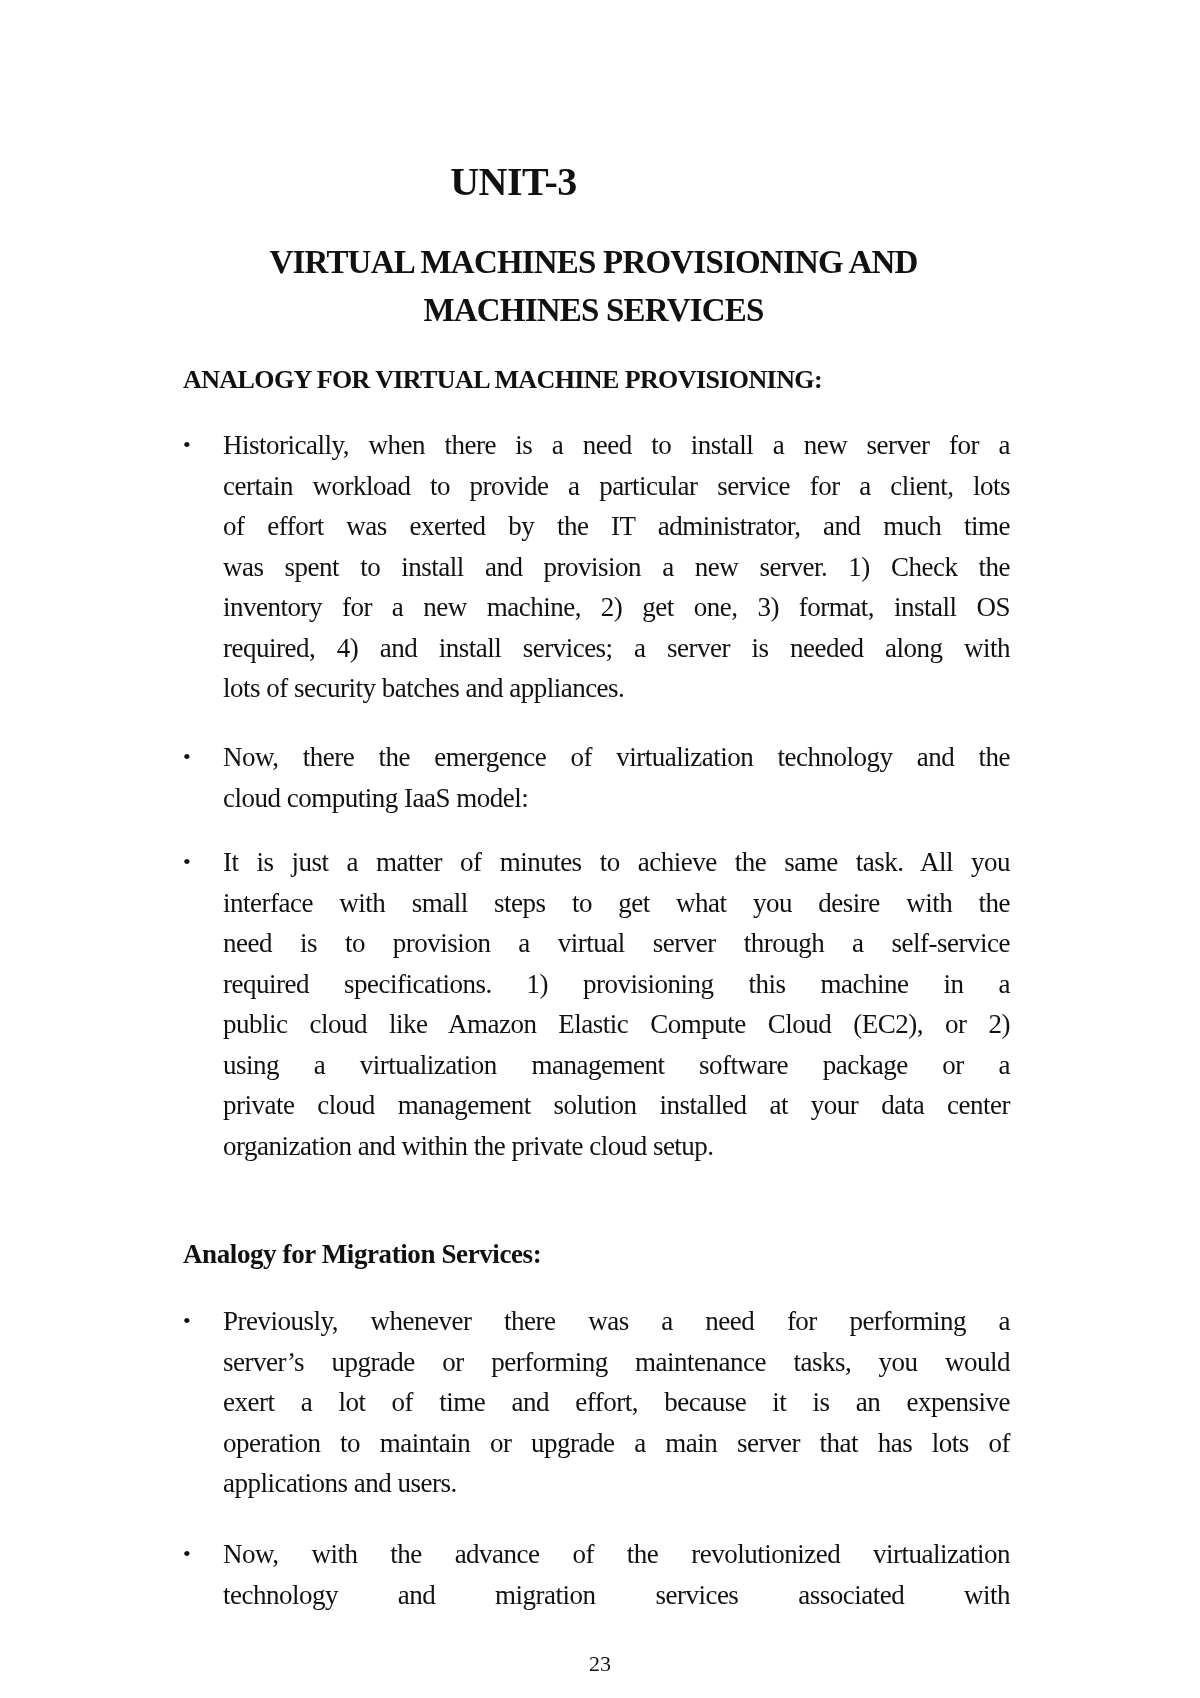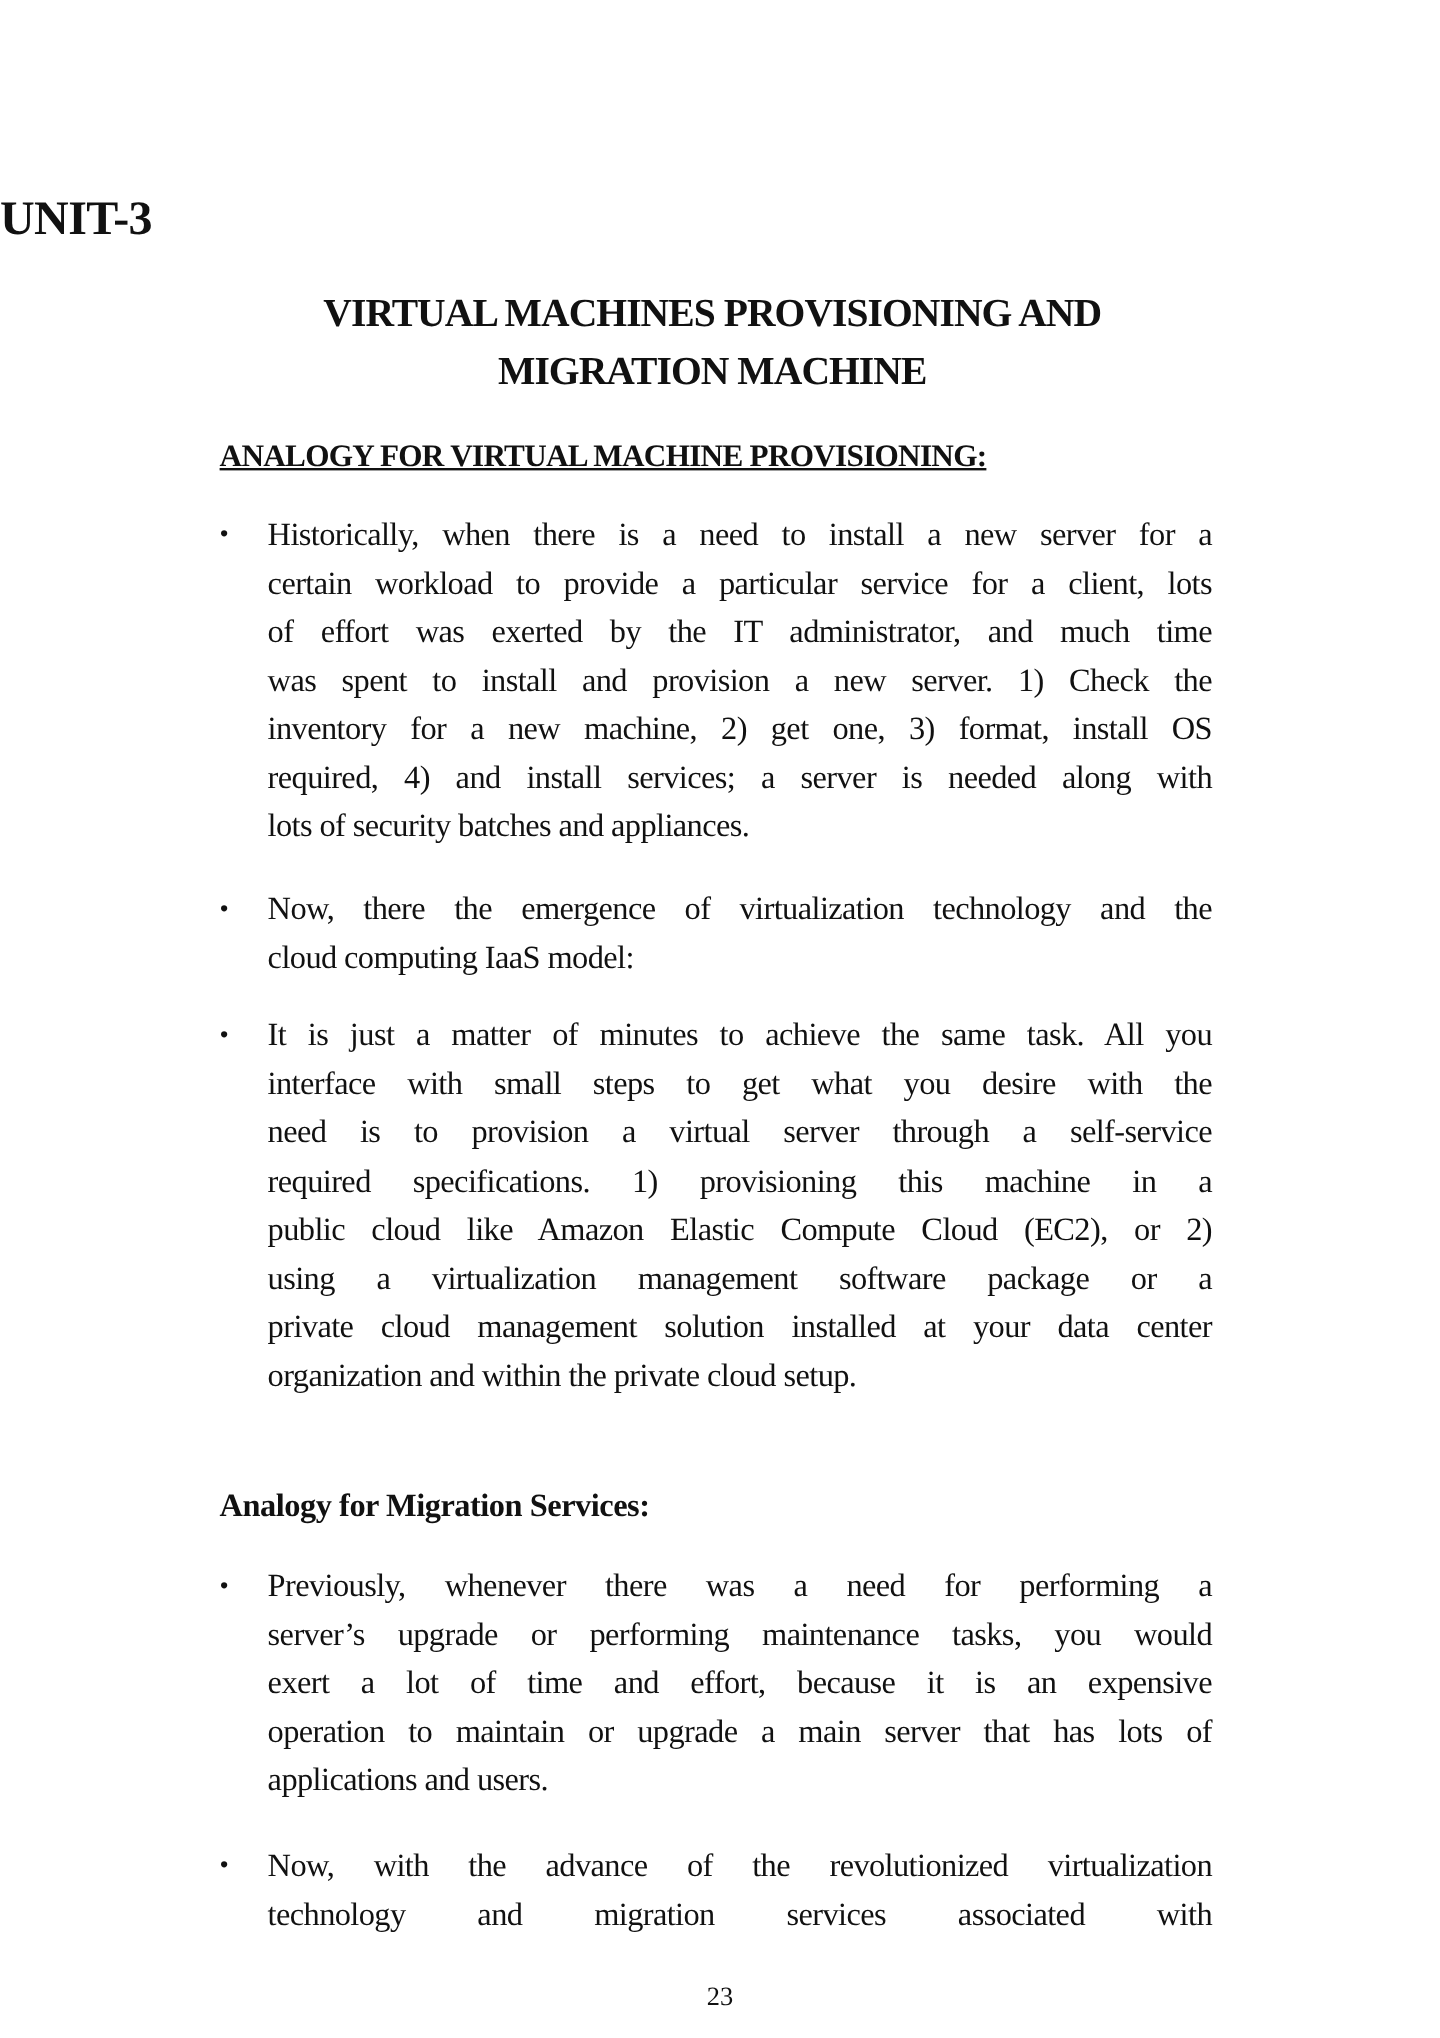--- a/index.html
+++ b/index.html
@@ -19,20 +19,21 @@
       position: absolute;
       left: 0; top: 0;
       width: 1200px;
       height: 1698px;
     }
     .unit-title {
       position: absolute;
       top: 158px;
       left: 0;
       width: 1027px;
+      text-align: center;
       font-weight: bold;
       font-size: 40px;
       line-height: 48px;
       letter-spacing: -0.5px;
     }
     .main-title {
       position: absolute;
       top: 238px;
       left: 0;
       width: 1187px;
@@ -95,24 +96,24 @@
   </style>
 </head>
 <body>
 
 <div class="page">
 
   <div class="unit-title">UNIT-3</div>
 
   <div class="main-title">
     <span>VIRTUAL MACHINES PROVISIONING AND</span>
-    <span>MIGRATION MACHINE</span>
+    <span>MACHINES SERVICES</span>
   </div>
 
-  <div class="heading" style="top:363px;text-decoration:underline;">ANALOGY FOR VIRTUAL MACHINE PROVISIONING:</div>
+  <div class="heading" style="top:363px;">ANALOGY FOR VIRTUAL MACHINE PROVISIONING:</div>
 
   <div class="bullet" style="top:425px;">
     <span class="bullet-dot">•</span>
     <div class="bullet-body">
       <span class="line">Historically, when there is a need to install a new server for a</span>
       <span class="line">certain workload to provide a particular service for a client, lots</span>
       <span class="line">of effort was exerted by the IT administrator, and much time</span>
       <span class="line">was spent to install and provision a new server. 1) Check the</span>
       <span class="line">inventory for a new machine, 2) get one, 3) format, install OS</span>
       <span class="line">required, 4) and install services; a server is needed along with</span>

